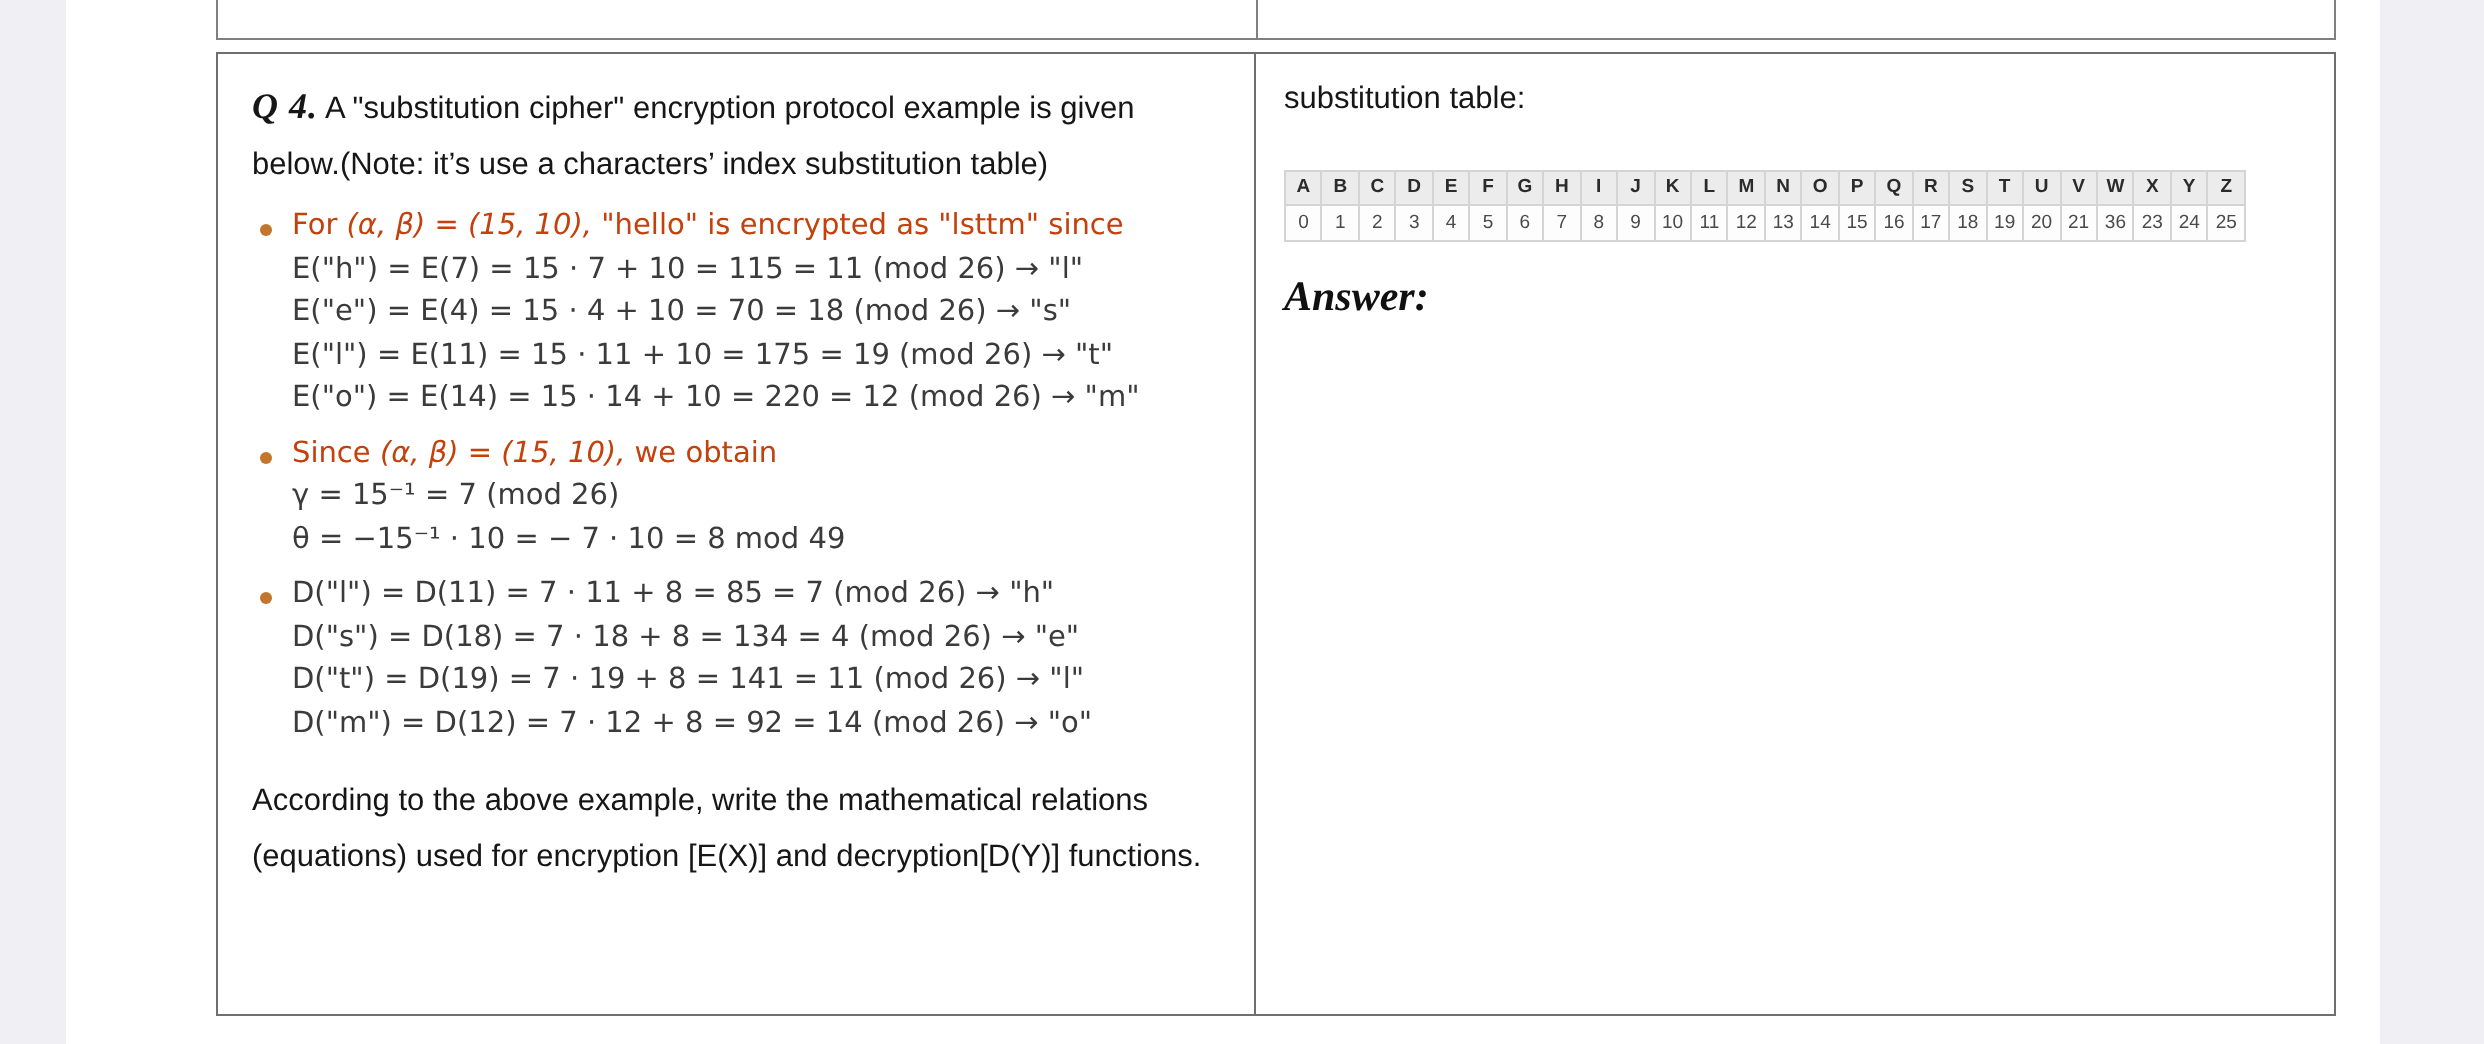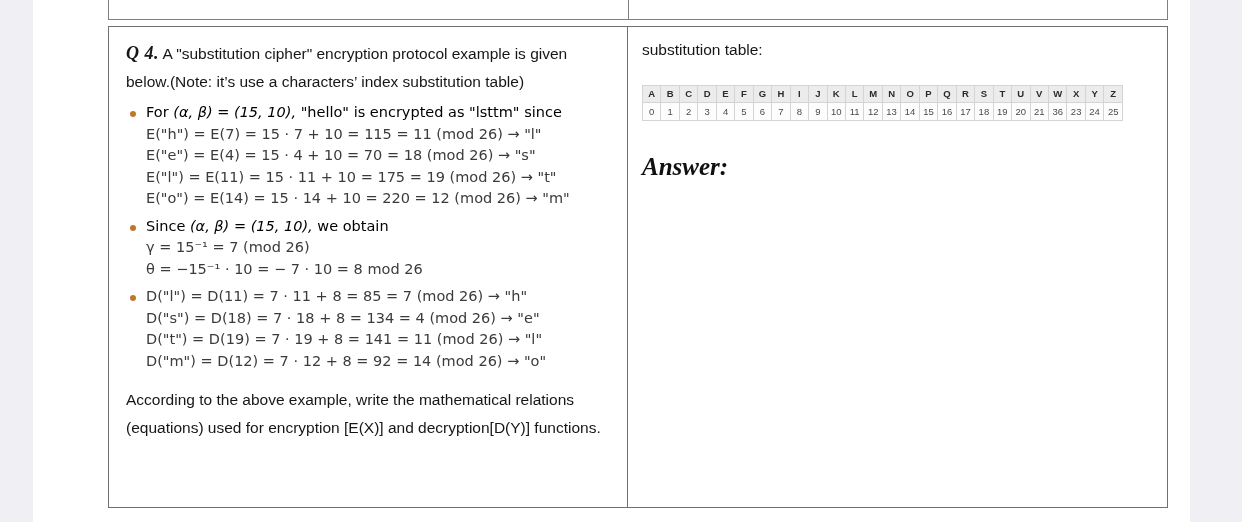--- a/index.html
+++ b/index.html
@@ -111,38 +111,38 @@
     border-radius: 50%;
     background: #c2762c;
   }
   .mline {
     font-family: "DejaVu Sans", sans-serif;
     font-size: 14.5px;
     line-height: 21.5px;
     color: #3b3b3b;
     white-space: nowrap;
   }
-  .mline.first { color: #000000; }
+  .mline.first { color: #c2410c; }
   .mi  { font-style: italic; }
 
   
   .subtitle {
     font-family: "Liberation Sans", sans-serif;
     font-size: 15.5px;
     line-height: 22px;
     color: #161616;
     margin-bottom: 24px;
   }
   .answer {
     font-family: "Liberation Serif", serif;
     font-weight: bold;
     font-style: italic;
-    font-size: 25px;
+    font-size: 21px;
     color: #101010;
-    margin-top: 32px;
+    margin-top: 15px;
   }
 
   
   table.subs {
     border-collapse: collapse;
     table-layout: fixed;
     width: 481px;
     background: #ffffff;
   }
   table.subs td {
@@ -195,21 +195,21 @@
           <div class="mline first"><span>For </span><span class="mi">(α, β) = (15, 10),</span><span> "hello" is encrypted as "lsttm" since</span></div>
           <div class="mline">E("h") = E(7) = 15 · 7 + 10 = 115 = 11 (mod 26) → "l"</div>
           <div class="mline">E("e") = E(4) = 15 · 4 + 10 = 70 = 18 (mod 26) → "s"</div>
           <div class="mline">E("l") = E(11) = 15 · 11 + 10 = 175 = 19 (mod 26) → "t"</div>
           <div class="mline">E("o") = E(14) = 15 · 14 + 10 = 220 = 12 (mod 26) → "m"</div>
         </li>
 
         <li>
           <div class="mline first"><span>Since </span><span class="mi">(α, β) = (15, 10),</span><span> we obtain</span></div>
           <div class="mline">γ = 15⁻¹  =  7 (mod 26)</div>
-          <div class="mline">θ = −15⁻¹ · 10  =  − 7 · 10  =  8 mod 26</div>
+          <div class="mline">θ = −15⁻¹ · 10  =  − 7 · 10  =  8 mod 49</div>
         </li>
 
         <li>
           <div class="mline">D("l") = D(11) = 7 · 11 + 8 = 85 = 7 (mod 26) → "h"</div>
           <div class="mline">D("s") = D(18) = 7 · 18 + 8 = 134 = 4 (mod 26) → "e"</div>
           <div class="mline">D("t") = D(19) = 7 · 19 + 8 = 141 = 11 (mod 26) → "l"</div>
           <div class="mline">D("m") = D(12) = 7 · 12 + 8 = 92 = 14 (mod 26) → "o"</div>
         </li>
 
       </ul>

